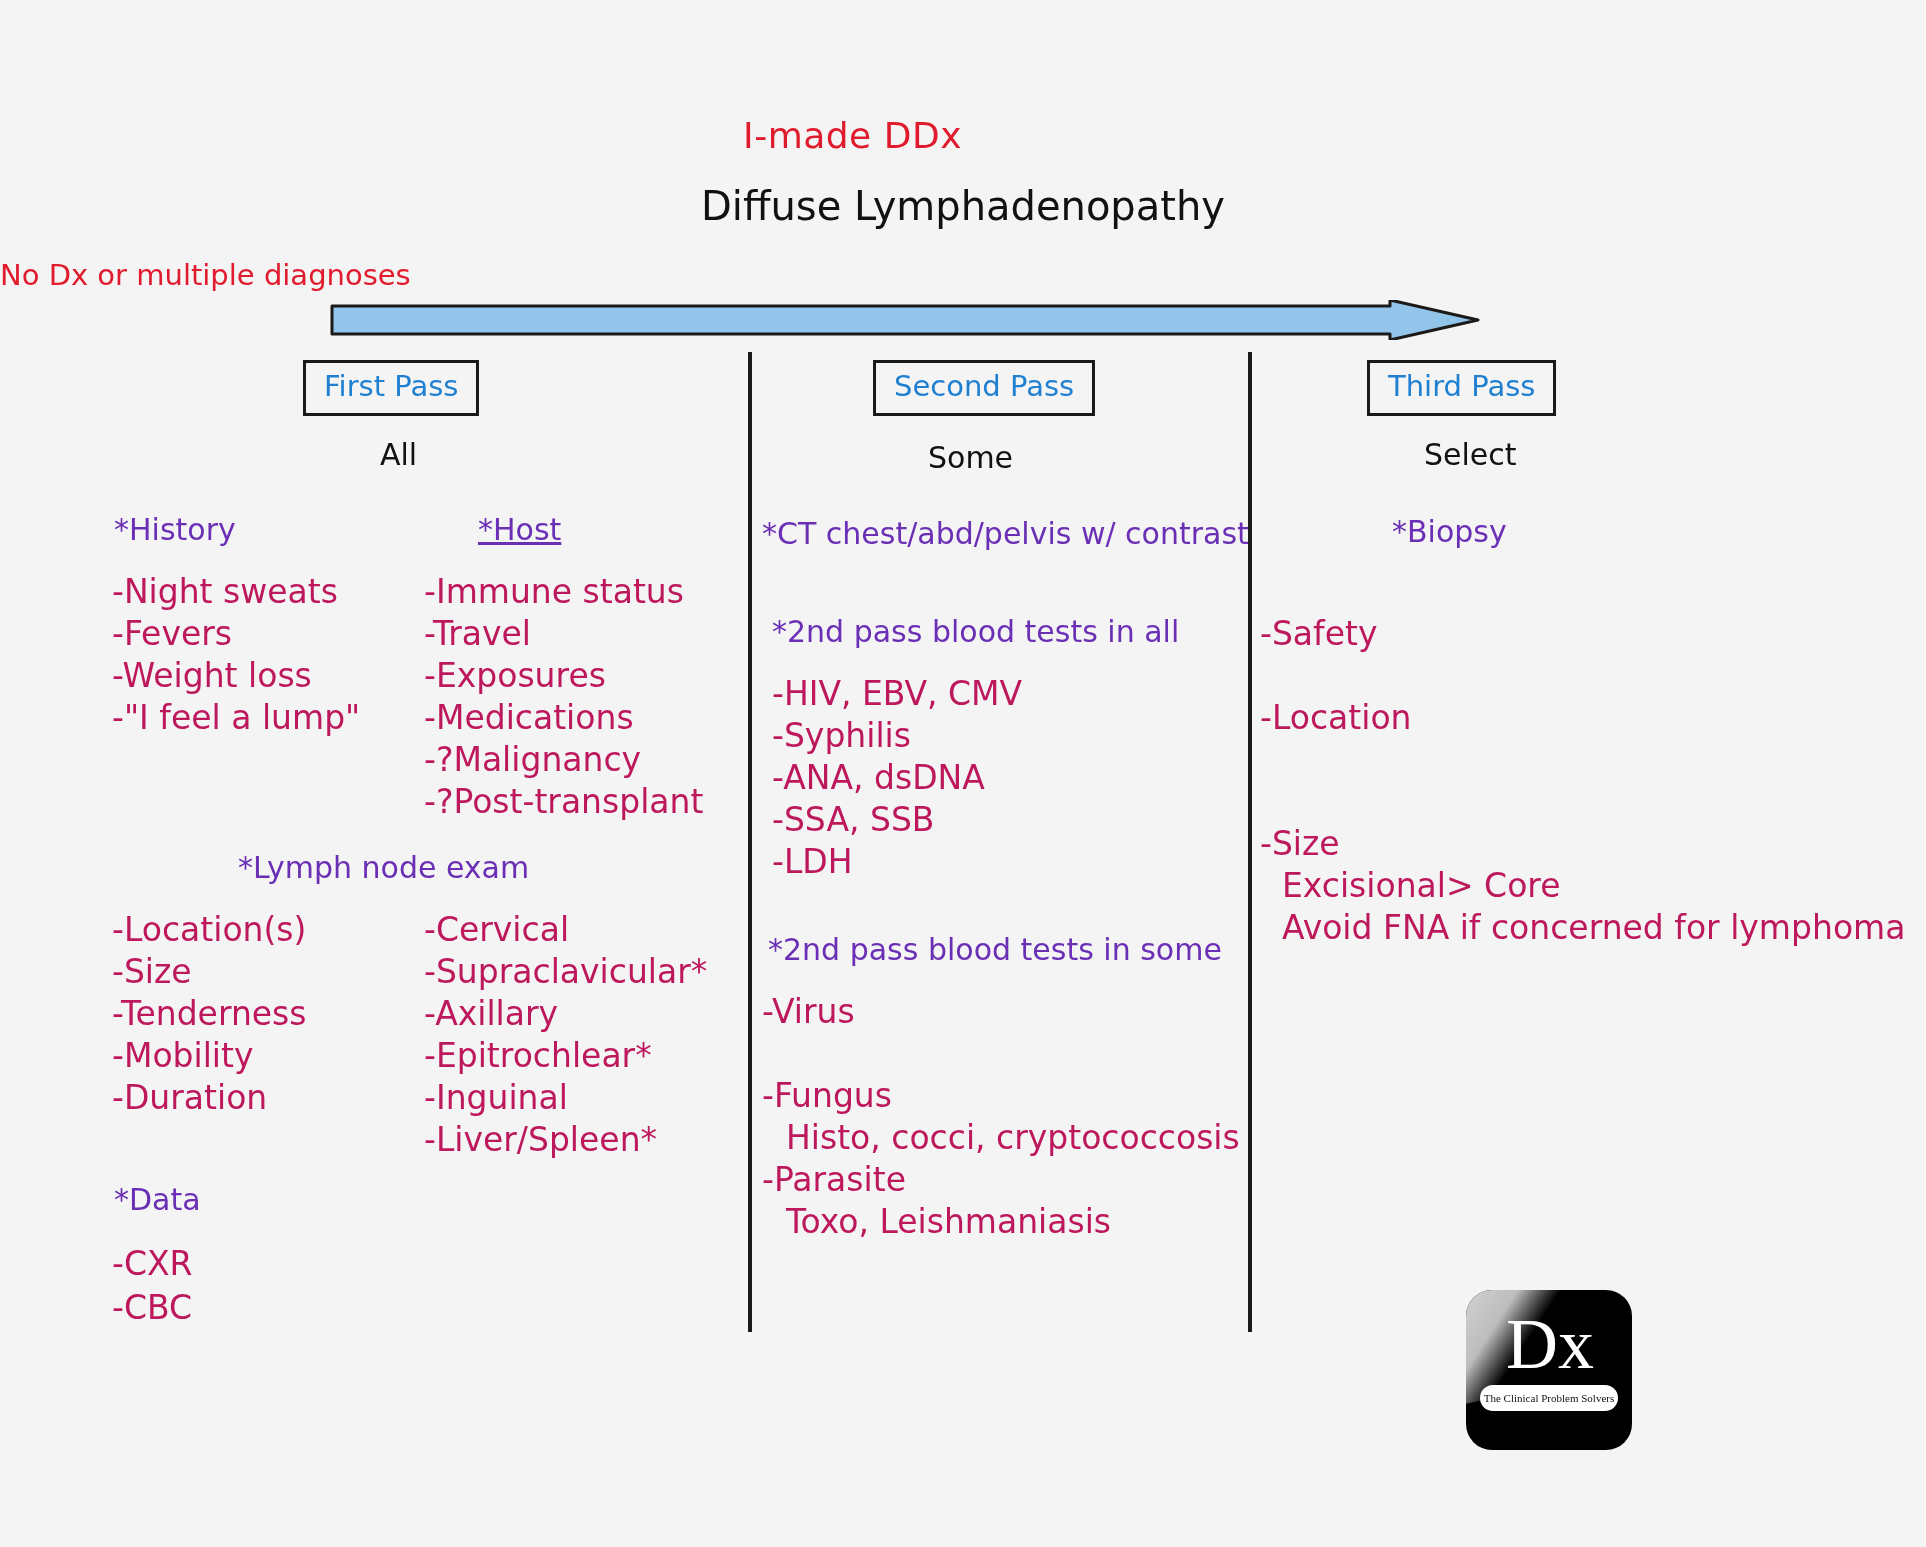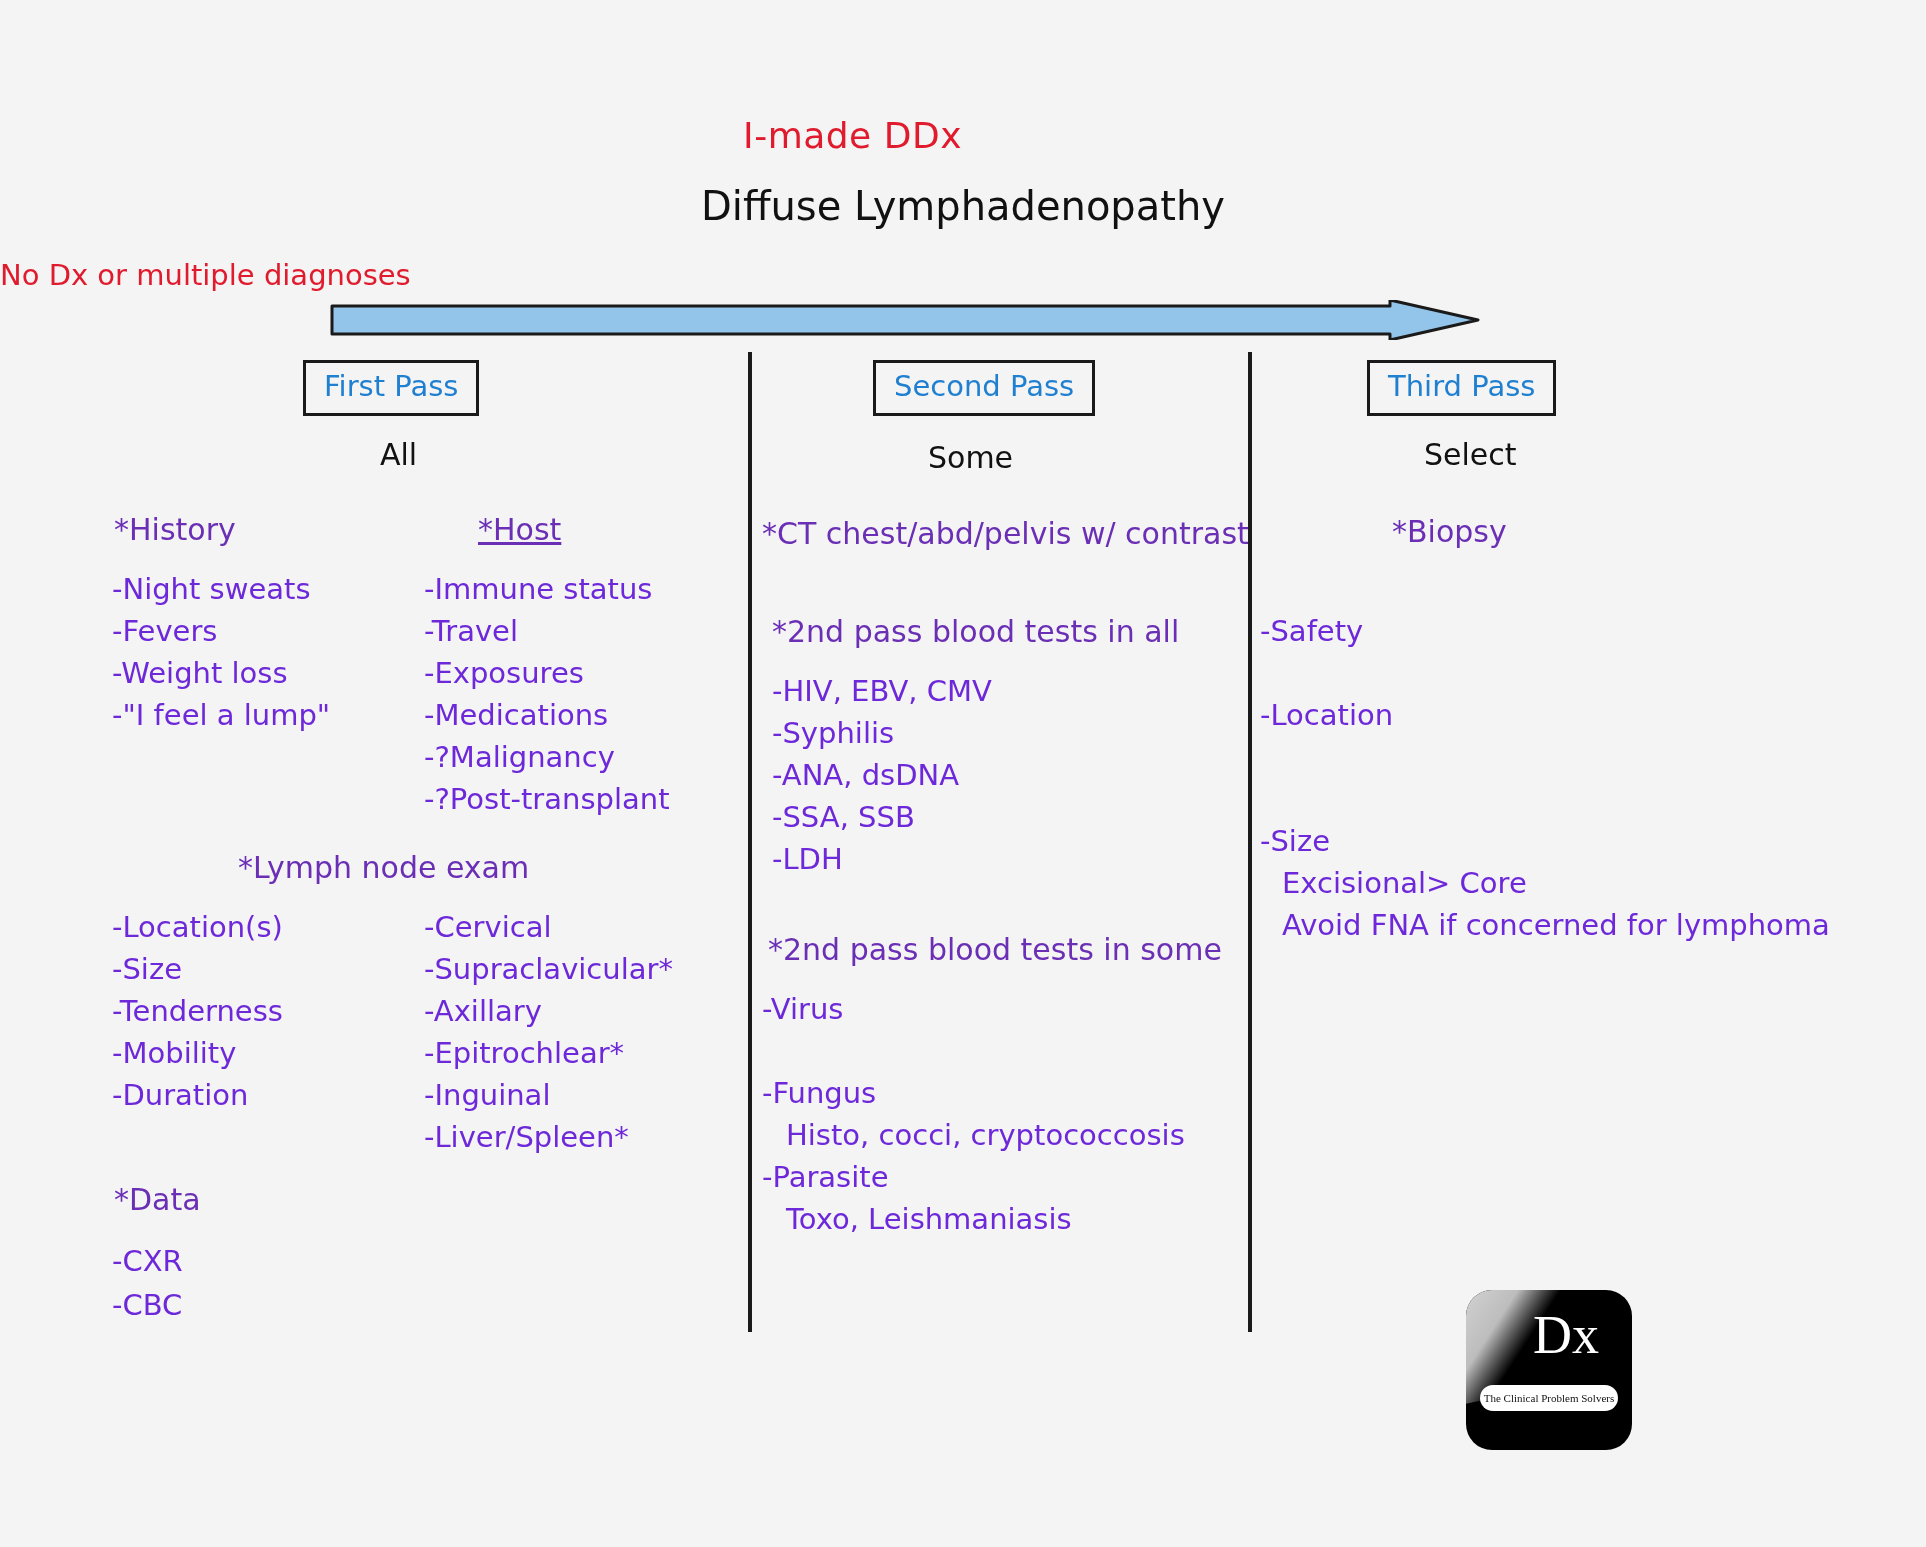--- a/index.html
+++ b/index.html
@@ -51,36 +51,36 @@
   }
   #sub1{left:380px;top:437px;}
   #sub2{left:928px;top:440px;}
   #sub3{left:1424px;top:437px;}
 
   
   .hdr{
     position:absolute;color:#6a2fb5;font-size:30px;white-space:nowrap;
   }
   .item{
-    position:absolute;color:#6d28d9;font-size:29px;white-space:nowrap;
+    position:absolute;color:#be185d;font-size:33px;white-space:nowrap;
   }
 
   
   .logo{
     position:absolute;left:1466px;top:1290px;width:166px;height:160px;
     background:#000;border-radius:26px;overflow:hidden;
   }
   .logo-shine{
     position:absolute;left:-28px;top:-48px;width:150px;height:150px;
     background:linear-gradient(135deg,#e9e9e9 0%,#bdbdbd 45%,rgba(0,0,0,0) 62%);
     transform:rotate(-12deg);
   }
   .logo-dx{
-    position:absolute;left:16px;top:18px;width:168px;text-align:center;
-    color:#fff;font-family:"Liberation Serif", serif;font-size:54px;line-height:1;
+    position:absolute;left:0;top:18px;width:168px;text-align:center;
+    color:#fff;font-family:"Liberation Serif", serif;font-size:72px;line-height:1;
   }
   .logo-pill{
     position:absolute;left:14px;top:95px;width:138px;height:26px;
     background:#fff;border-radius:13px;
     display:flex;align-items:center;justify-content:center;
   }
   .logo-pill span{
     color:#111;font-family:"Liberation Serif", serif;font-size:11px;white-space:nowrap;
   }
 </style>

